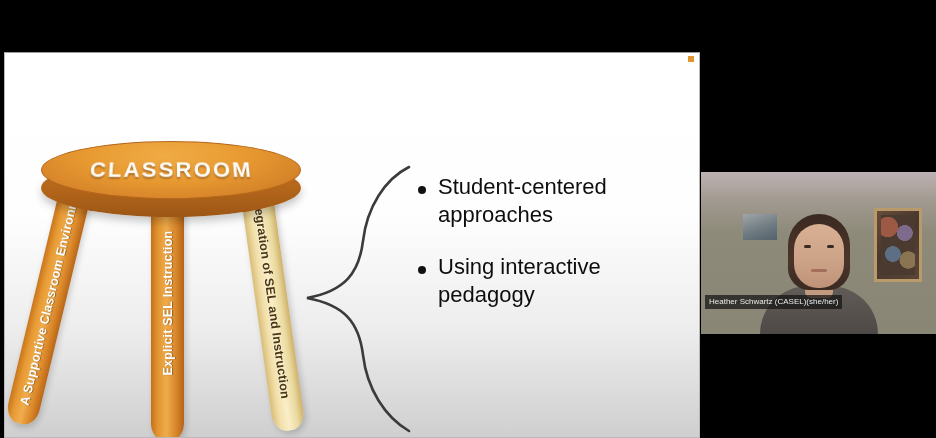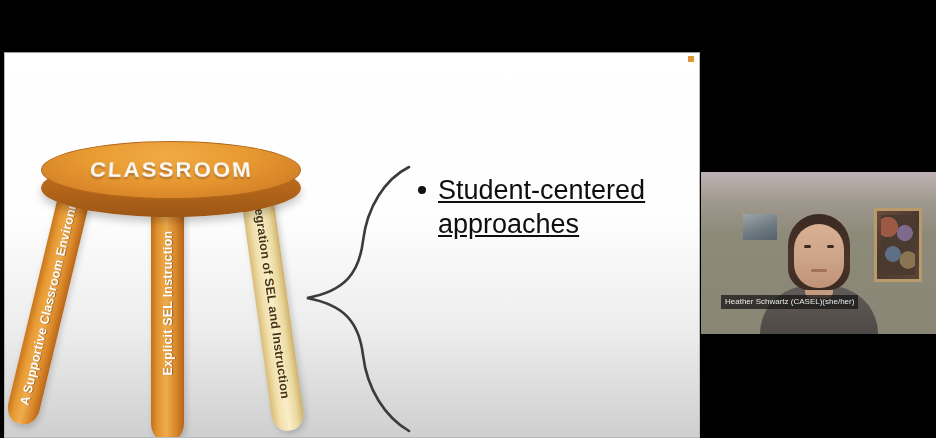--- a/index.html
+++ b/index.html
@@ -84,21 +84,21 @@
   #brace{position:absolute;left:288px;top:110px;width:120px;height:272px;}
 
   
   #bullets{position:absolute;left:413px;top:120px;width:280px;}
   .bullet-item{display:flex;align-items:flex-start;margin-bottom:25px;}
   .bullet-dot{
     flex:0 0 auto;width:8px;height:8px;border-radius:50%;background:#111;
     margin:13px 12px 0 0;
   }
   .bullet-text{
-    font-size:27px;line-height:1.26;color:#0e0e0e;font-family:"Liberation Sans",sans-serif;text-decoration:underline;
+    font-size:22px;line-height:1.26;color:#0e0e0e;font-family:"Liberation Sans",sans-serif;
   }
 
   
   #video-tile{position:absolute;left:701px;top:172px;width:235px;height:162px;overflow:hidden;
     background:linear-gradient(180deg,#b0a8a8 0%,#a39c94 14%,#8e8a79 38%,#8a8676 100%);}
   #vid-wall-left{position:absolute;left:0;top:0;width:100%;height:16%;
     background:linear-gradient(180deg,#bdb2b4 0%,#a49c92 100%);}
   #vid-frame{position:absolute;right:14px;top:22%;width:48px;height:46%;
     background:linear-gradient(135deg,#6a4c3a 0%,#47372e 45%,#5b4536 100%);
     border:3px solid #b99a6b;box-sizing:border-box;}
@@ -124,21 +124,21 @@
   #vid-face{position:absolute;left:50%;bottom:46px;width:50px;height:64px;
     transform:translateX(-50%);border-radius:25px 25px 24px 24px;
     background:linear-gradient(180deg,#d9b093 0%,#cda488 55%,#bf9278 100%);}
   #vid-eye-l,#vid-eye-r{position:absolute;bottom:86px;width:7px;height:3px;border-radius:2px;
     background:#3a2a22;}
   #vid-eye-l{left:50%;margin-left:-15px;}
   #vid-eye-r{left:50%;margin-left:8px;}
   #vid-mouth{position:absolute;left:50%;bottom:62px;width:16px;height:3px;
     transform:translateX(-50%);border-radius:3px;background:#a4705c;}
   #name-badge{
-    position:absolute;left:20px;bottom:25px;
+    position:absolute;left:4px;bottom:25px;
     background:rgba(20,20,20,.72);color:#e9e9e9;
     font-size:8px;line-height:1;padding:3px 4px;white-space:nowrap;
     font-family:"Liberation Sans",sans-serif;
   }
 </style>
 </head>
 <body>
 
 <div id="stage">
 
@@ -173,20 +173,24 @@
       <svg width="120" height="272" viewBox="0 0 120 272" xmlns="http://www.w3.org/2000/svg">
         <path d="M116 4 C 92 16, 74 44, 70 78 C 66 110, 52 128, 14 135
                  C 52 142, 66 160, 70 192 C 74 226, 92 254, 116 268" fill="none" stroke="#3b3b3b" stroke-width="2.6" stroke-linecap="round"></path>
       </svg>
     </div>
 
     <div id="bullets">
       <div class="bullet-item">
         <span class="bullet-dot"></span>
         <span class="bullet-text">Student-centered approaches</span>
+      </div>
+      <div class="bullet-item">
+        <span class="bullet-dot"></span>
+        <span class="bullet-text">Using interactive pedagogy</span>
       </div>
     </div>
   </div>
 
   <div id="video-tile">
     <div id="vid-wall-left"></div>
     <div id="vid-picture"></div>
     <div id="vid-frame"></div>
 
     <div id="vid-person">

